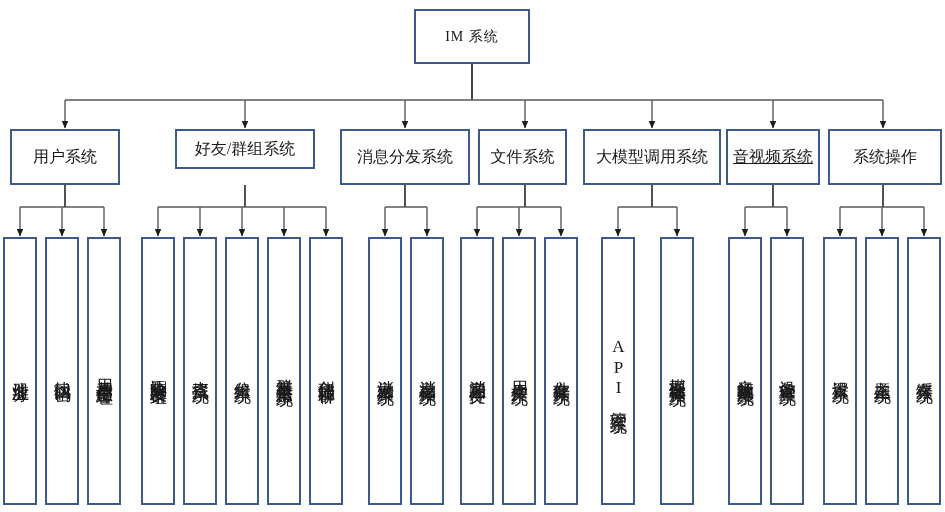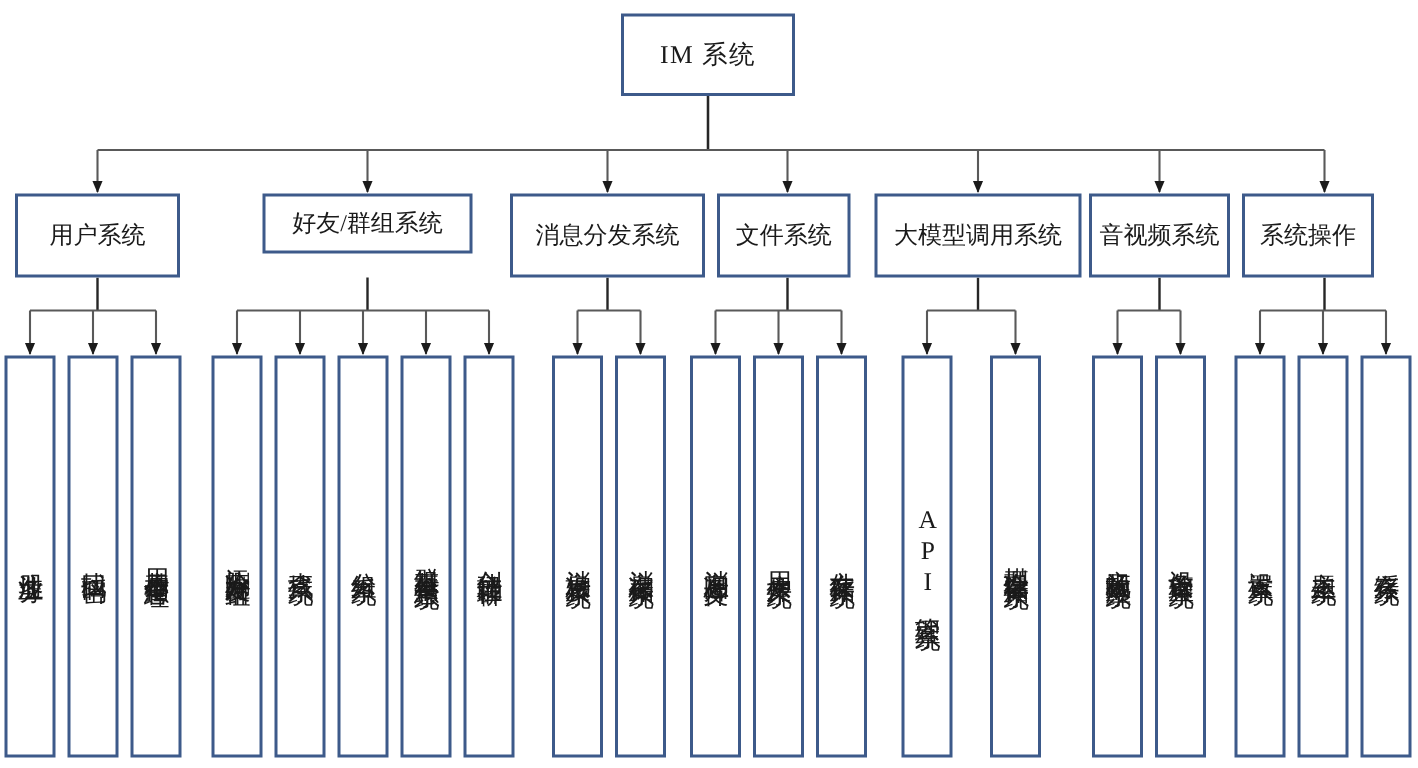--- a/index.html
+++ b/index.html
@@ -30,21 +30,21 @@
     box-sizing: border-box;
     background: #ffffff;
     border: 2px solid #3d5a8a;
     display: flex;
     align-items: center;
     justify-content: center;
     color: #1a1a1a;
     z-index: 2;
   }
   .node.root {
-    font-size: 17px;
+    font-size: 14px;
     letter-spacing: 1px;
   }
   .node.mid {
     font-size: 16px;
   }
   .node.leaf {
     font-size: 17px;
     line-height: 1.06;
     padding: 6px 0;
   }
@@ -172,30 +172,30 @@
       </div>
       <div class="node mid" style="left: 583px; top: 129px; width: 138px; height: 56px; align-items: center;">
         <span>大模型调用系统</span>
       </div>
       <div class="node leaf" style="left: 601px; top: 237px; width: 34px; height: 268px;">
         <span class="vtext">API管理系统</span>
       </div>
       <div class="node leaf" style="left: 660px; top: 237px; width: 34px; height: 268px;">
         <span class="vtext">模型会话存储系统</span>
       </div>
-      <div class="node mid" style="left: 726px; top: 129px; width: 94px; height: 56px;">
+      <div class="node mid" style="left: 726px; top: 129px; width: 94px; height: 56px; text-decoration: underline;">
         <span>音视频系统</span>
       </div>
       <div class="node leaf" style="left: 728px; top: 237px; width: 34px; height: 268px;">
         <span class="vtext">音视频响应系统</span>
       </div>
       <div class="node leaf" style="left: 770px; top: 237px; width: 34px; height: 268px;">
         <span class="vtext">设备管理系统</span>
       </div>
-      <div class="node mid" style="left: 828px; top: 129px; width: 88px; height: 56px;">
+      <div class="node mid" style="left: 828px; top: 129px; width: 114px; height: 56px;">
         <span>系统操作</span>
       </div>
       <div class="node leaf" style="left: 823px; top: 237px; width: 34px; height: 268px;">
         <span class="vtext">设置系统</span>
       </div>
       <div class="node leaf" style="left: 865px; top: 237px; width: 34px; height: 268px;">
         <span class="vtext">主题系统</span>
       </div>
       <div class="node leaf" style="left: 907px; top: 237px; width: 34px; height: 268px;">
         <span class="vtext">缓存系统</span>

